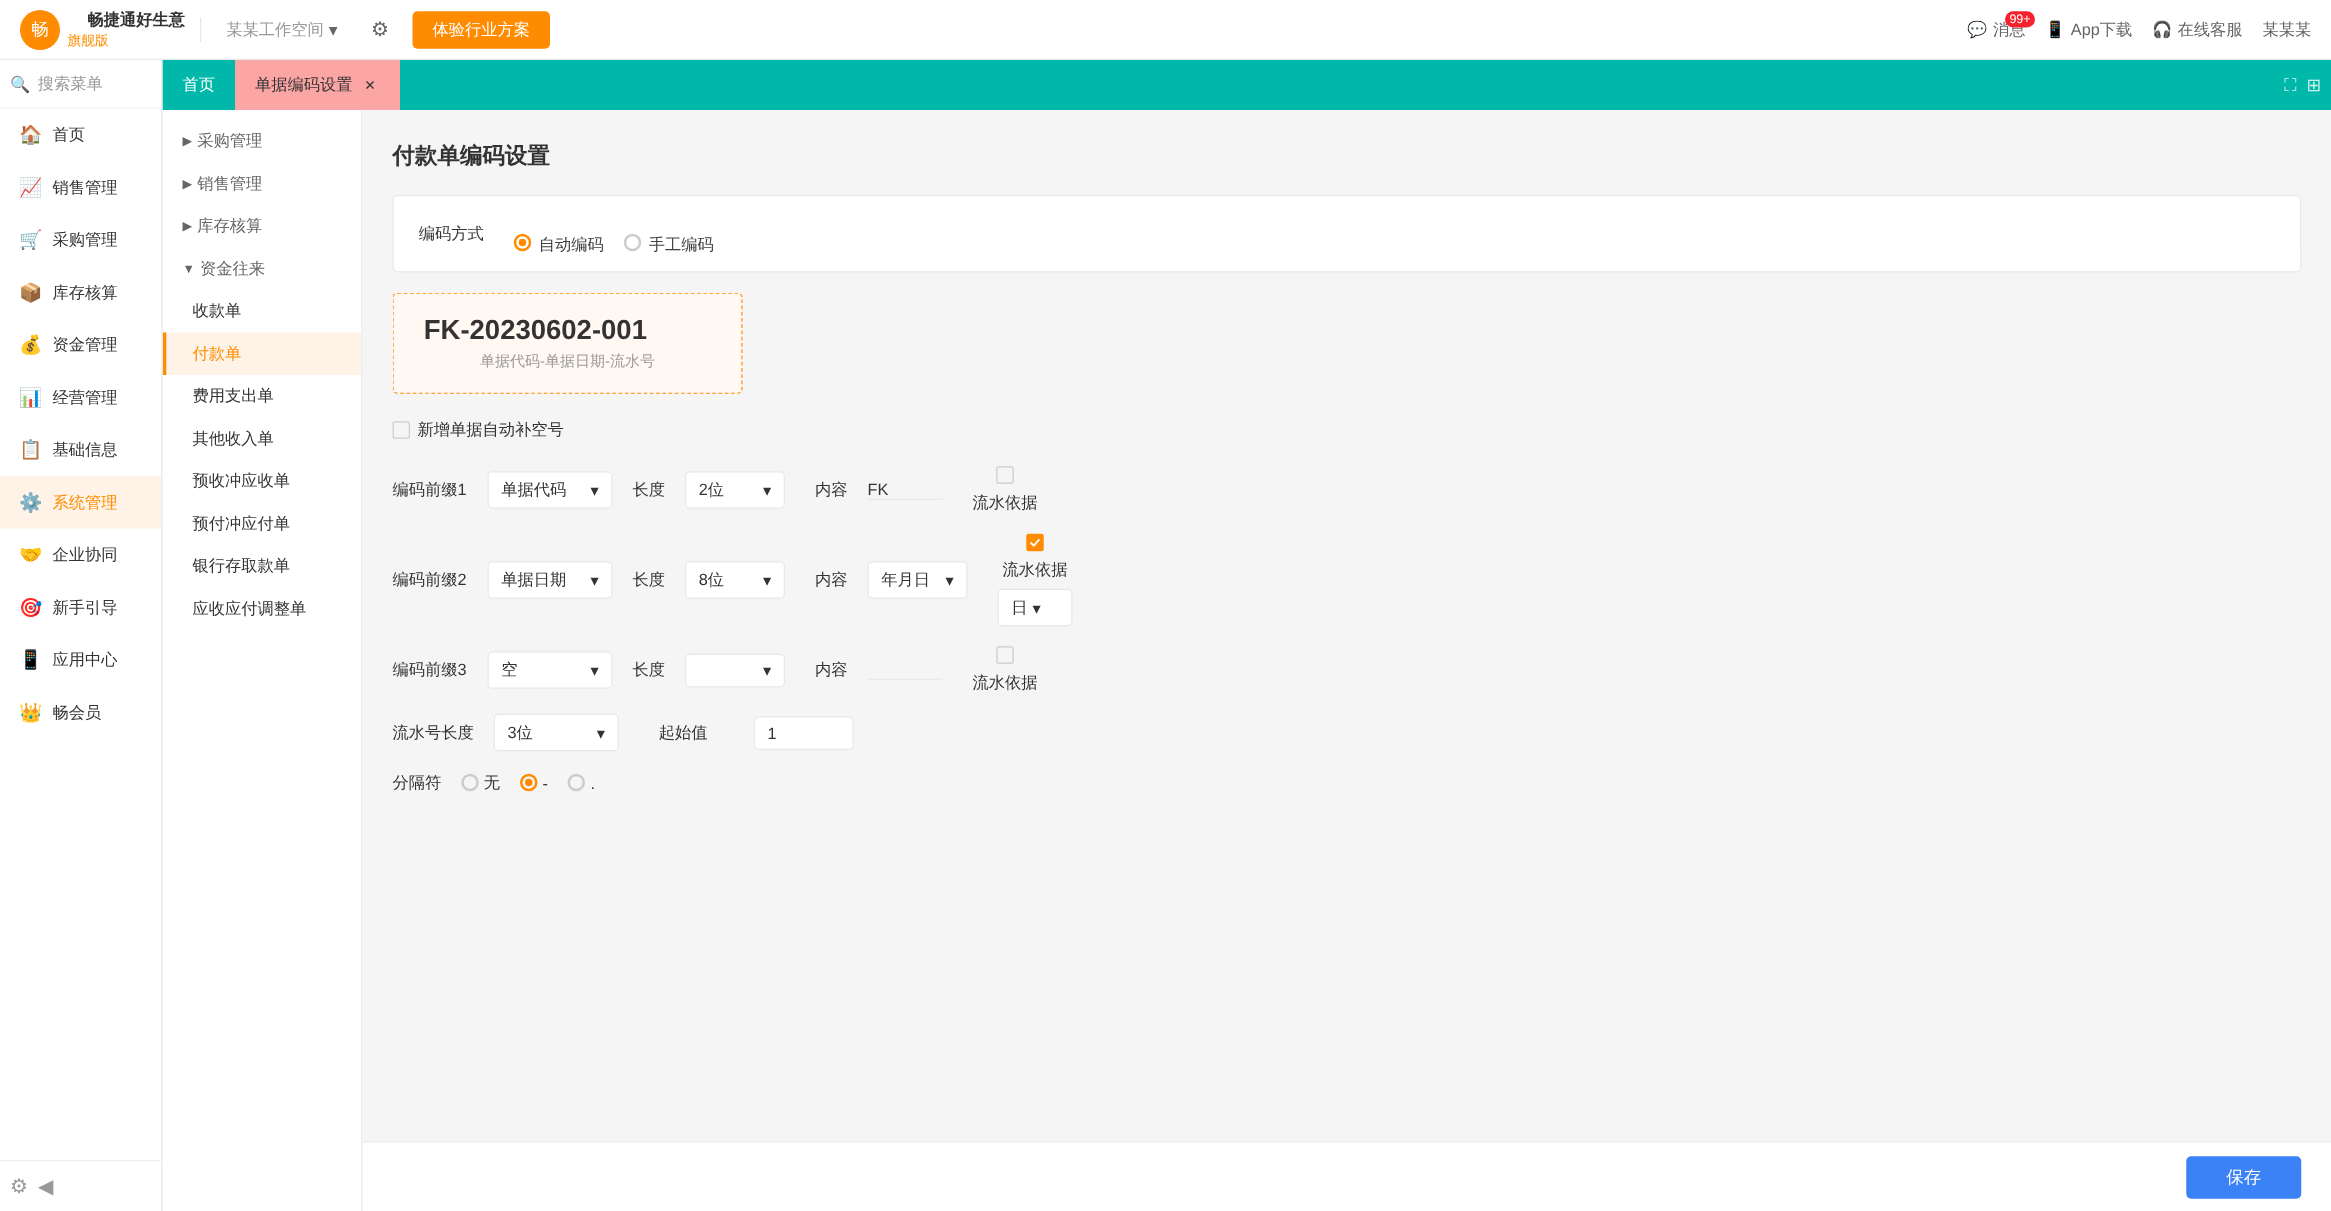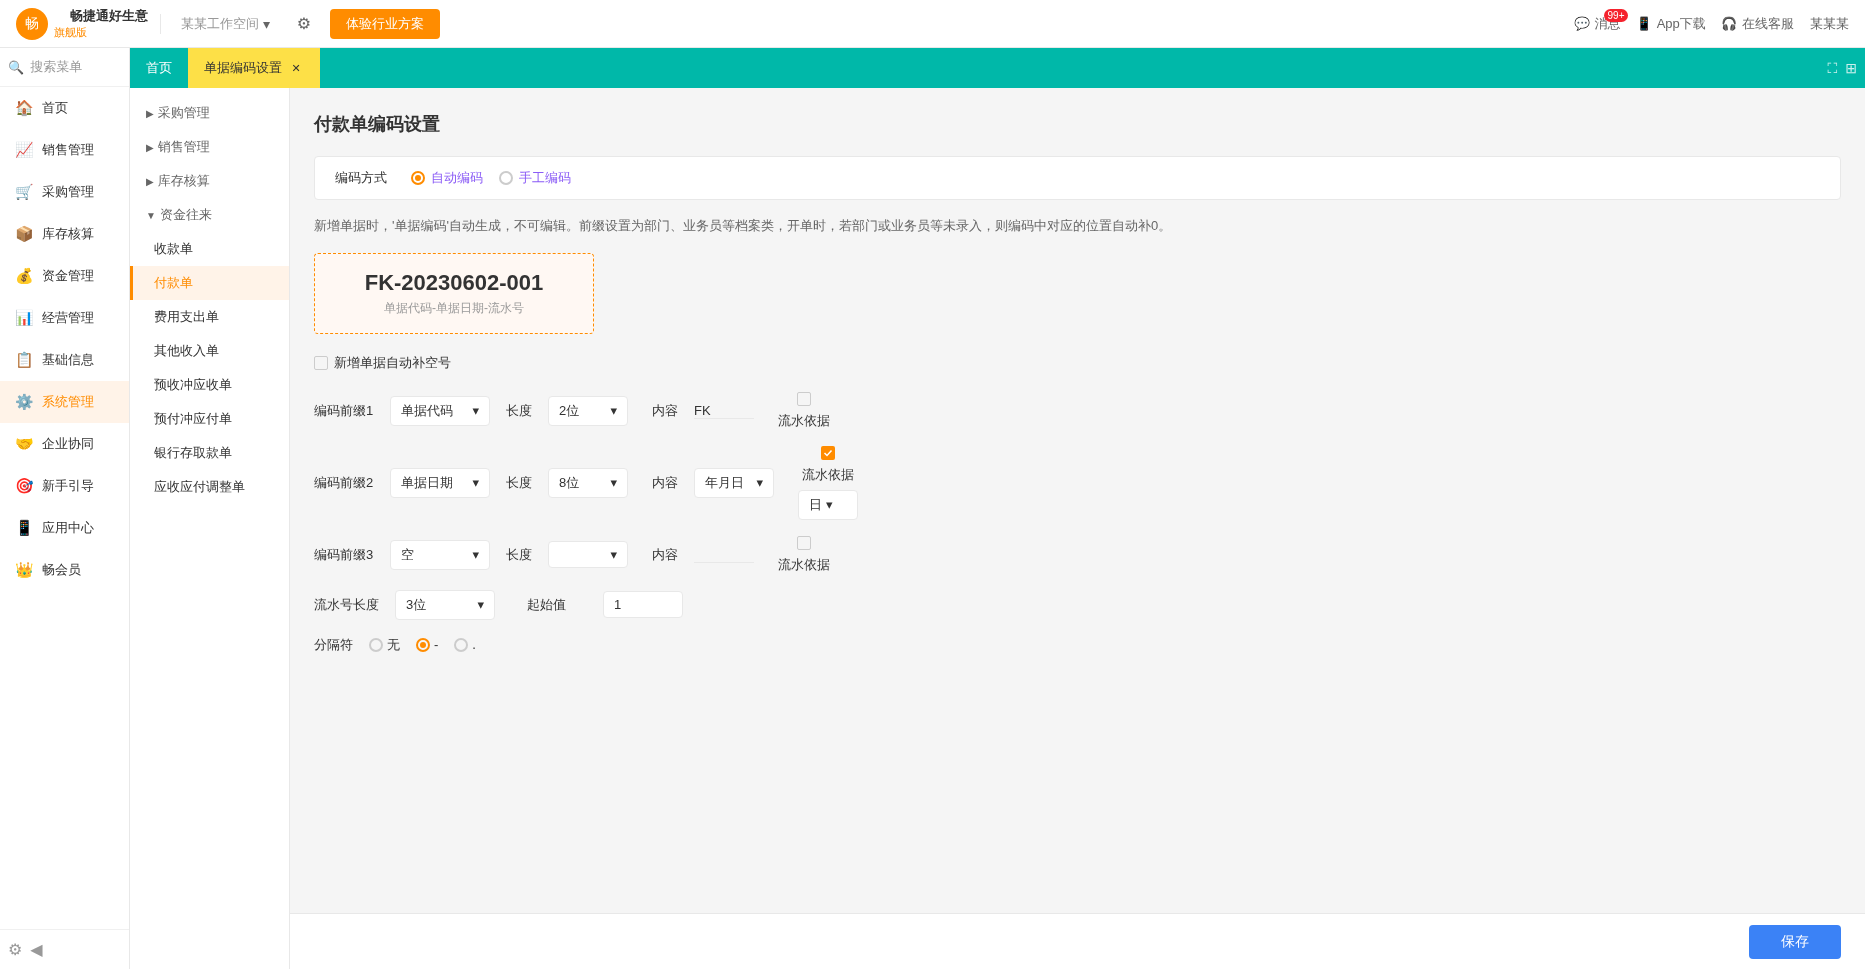--- a/index.html
+++ b/index.html
@@ -53,21 +53,21 @@
 
     
     .tab-bar {
       height: 40px;
       background: #00b8a9;
       display: flex;
       align-items: stretch;
       flex-shrink: 0;
     }
     .tab-item { display: flex; align-items: center; padding: 0 16px; cursor: pointer; font-size: 13px; color: rgba(255,255,255,0.85); gap: 6px; }
-    .tab-item.active { background: #fde047; color: #333; }
+    .tab-item.active { background: #fca5a5; color: #333; }
     .tab-item.home { color: white; }
     .tab-close { width: 16px; height: 16px; display: flex; align-items: center; justify-content: center; border-radius: 50%; font-size: 11px; cursor: pointer; }
     .tab-bar-right { margin-left: auto; display: flex; align-items: center; padding: 0 8px; gap: 8px; }
     .tab-bar-icon { color: rgba(255,255,255,0.8); cursor: pointer; font-size: 14px; }
 
     
     .sub-layout { display: flex; flex: 1; overflow: hidden; }
 
     
     .sub-sidebar {
@@ -86,39 +86,39 @@
 
     
     .main-content { flex: 1; padding: 24px; overflow-y: auto; background: #f5f5f5; }
 
     .page-title { font-size: 18px; color: #333; font-weight: bold; margin-bottom: 20px; }
 
     
     .coding-method-card { background: #fff; border: 1px solid #e8e8e8; border-radius: 4px; padding: 12px 20px; margin-bottom: 16px; display: flex; align-items: center; gap: 24px; }
     .coding-method-label { font-size: 13px; color: #333; }
     .radio-group { display: flex; align-items: center; gap: 16px; }
-    .radio-item { display: flex; align-items: center; gap: 6px; cursor: pointer; font-size: 13px; color: #8b5cf6; }
+    .radio-item { display: flex; gap: 6px; cursor: pointer; font-size: 13px; color: #404040; margin-top: 18px; }
     .radio-circle { width: 14px; height: 14px; border-radius: 50%; border: 2px solid #ccc; display: flex; align-items: center; justify-content: center; }
     .radio-circle.active { border-color: #ff8c00; }
     .radio-dot { width: 6px; height: 6px; background: #ff8c00; border-radius: 50%; }
 
     
     .info-text { font-size: 13px; color: #666; margin-bottom: 16px; line-height: 1.6; }
 
     
     .example-box {
       background: #fff8f3;
       border: 1px dashed #ff8c00;
       border-radius: 4px;
       padding: 16px 24px;
       margin-bottom: 20px;
       display: inline-block;
       min-width: 280px;
     }
-    .example-code { font-size: 22px; color: #333; font-weight: bold; text-align: center; }
+    .example-code { font-size: 22px; color: #333; font-weight: bold; }
     .example-desc { font-size: 12px; color: #999; text-align: center; margin-top: 4px; }
 
     
     .checkbox-row { display: flex; align-items: center; gap: 6px; margin-bottom: 20px; font-size: 13px; color: #333; }
     .checkbox-box { width: 14px; height: 14px; border: 1px solid #ccc; border-radius: 2px; display: flex; align-items: center; justify-content: center; cursor: pointer; }
 
     
     .form-row { display: flex; align-items: center; gap: 16px; margin-bottom: 16px; }
     .form-label { font-size: 13px; color: #333; min-width: 60px; }
     .form-select { display: flex; align-items: center; border: 1px solid #e8e8e8; border-radius: 4px; padding: 5px 10px; font-size: 13px; color: #333; background: #fff; cursor: pointer; min-width: 100px; gap: 4px; justify-content: space-between; }
@@ -330,21 +330,20 @@
                 <span>自动编码</span>
               </div>
               <div class="radio-item">
                 <div class="radio-circle"></div>
                 <span>手工编码</span>
               </div>
             </div>
           </div>
 
           
-          <div class="info-text">新增单据时，'单据编码'自动生成，不可编辑。前缀设置为部门、业务员等档案类，开单时，若部门或业务员等未录入，则编码中对应的位置自动补0。</div>
 
           
           <div class="example-box">
             <div class="example-code">FK-20230602-001</div>
             <div class="example-desc">单据代码-单据日期-流水号</div>
           </div>
 
           
           <div class="checkbox-row">
             <div class="checkbox-box"></div>

